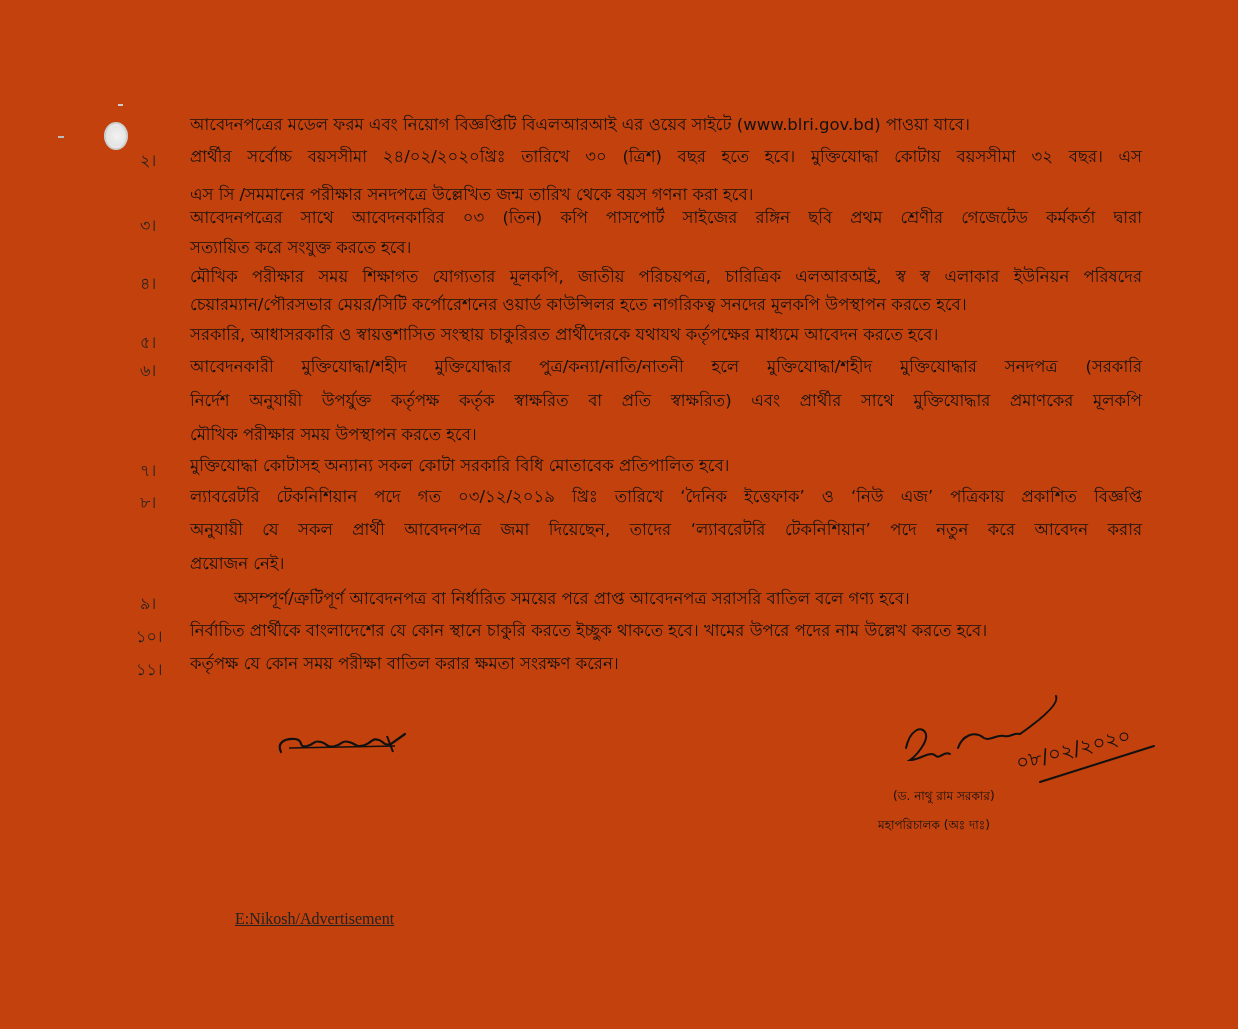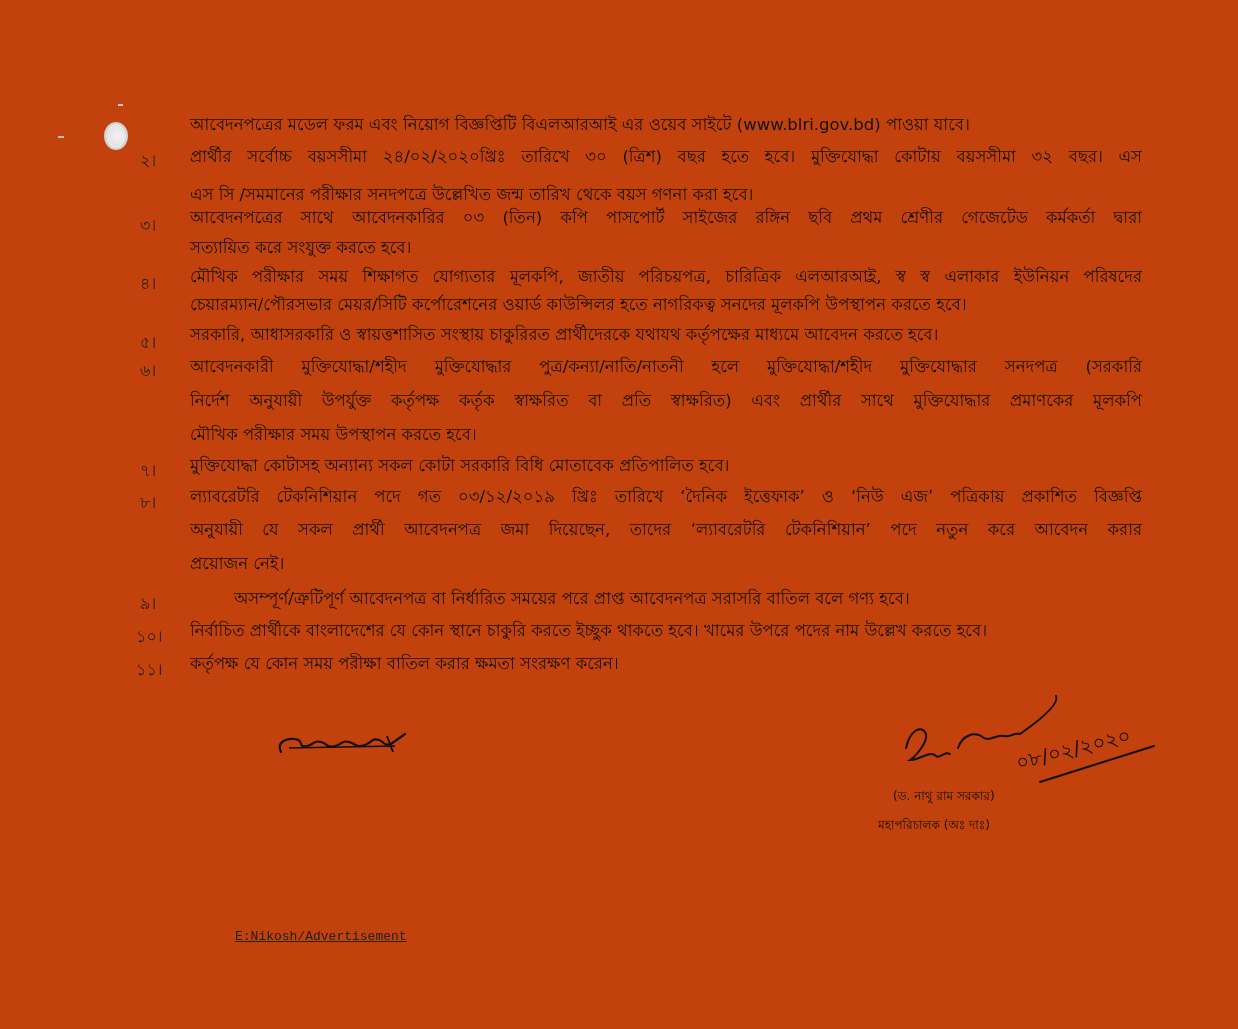--- a/index.html
+++ b/index.html
@@ -83,23 +83,23 @@
     }
     .signatory {
       position: absolute;
       font-size: 12px;
       line-height: 22px;
       white-space: nowrap;
     }
     .footer-ref {
       position: absolute;
       left: 235px;
-      top: 929px;
-      font-family: Liberation Mono, monospace;
-      font-size: 13px;
+      top: 910px;
+      font-family: Liberation Serif, serif;
+      font-size: 16px;
       text-decoration: underline;
       color: #222;
     }
   </style>
 </head>
 <body>
 
 <div class="page">
 
   <div class="punch-hole"></div>

